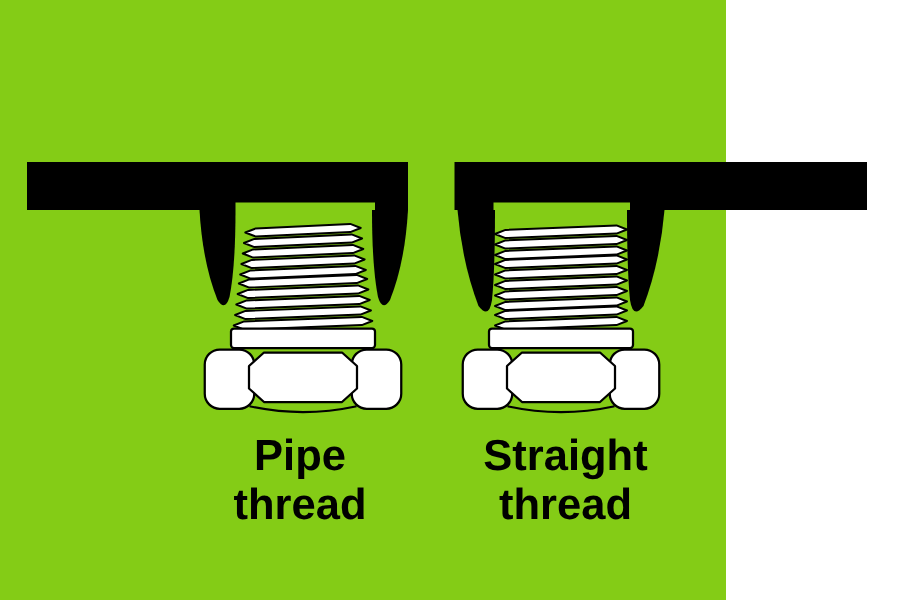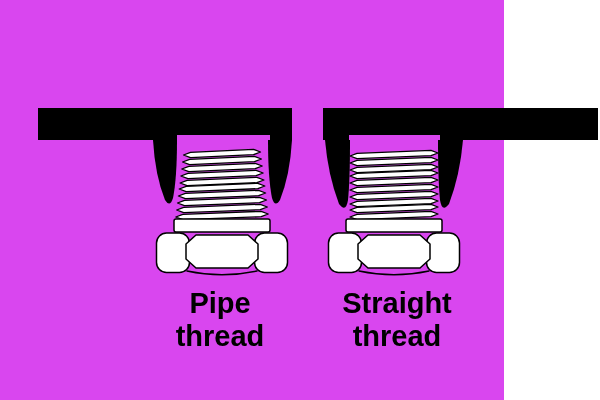--- a/index.html
+++ b/index.html
@@ -8,22 +8,21 @@
     width: 600px;
     height: 400px;
     background: #ffffff;
     overflow: hidden;
     font-family: "Liberation Sans", sans-serif;
   }
   .canvas-wrap {
     position: relative;
     width: 484px;
     height: 400px;
-    background: #d946ef;
-    padding-left: 20px;
+    background: #84cc16;
   }
   svg { display: block; }
   .band {
     fill: #ffffff;
     stroke: #000000;
     stroke-width: 1.3;
     stroke-linejoin: round;
   }
   .metal {
     fill: #ffffff;

